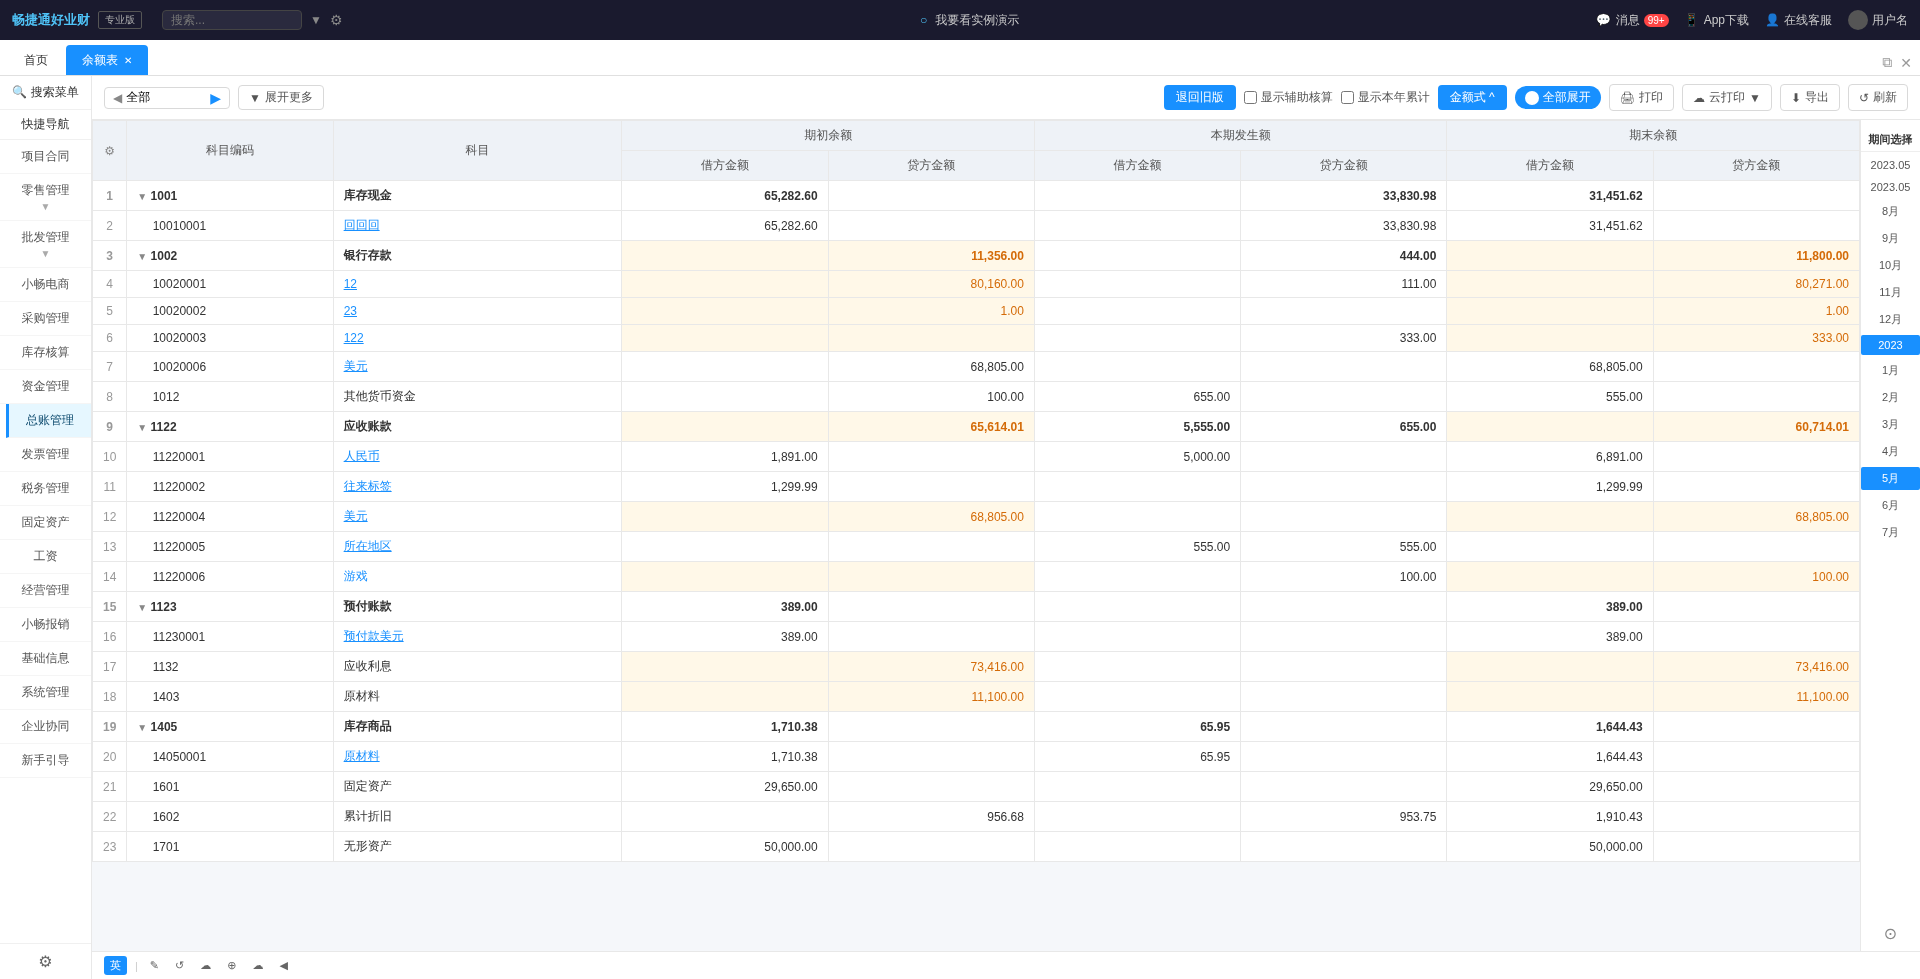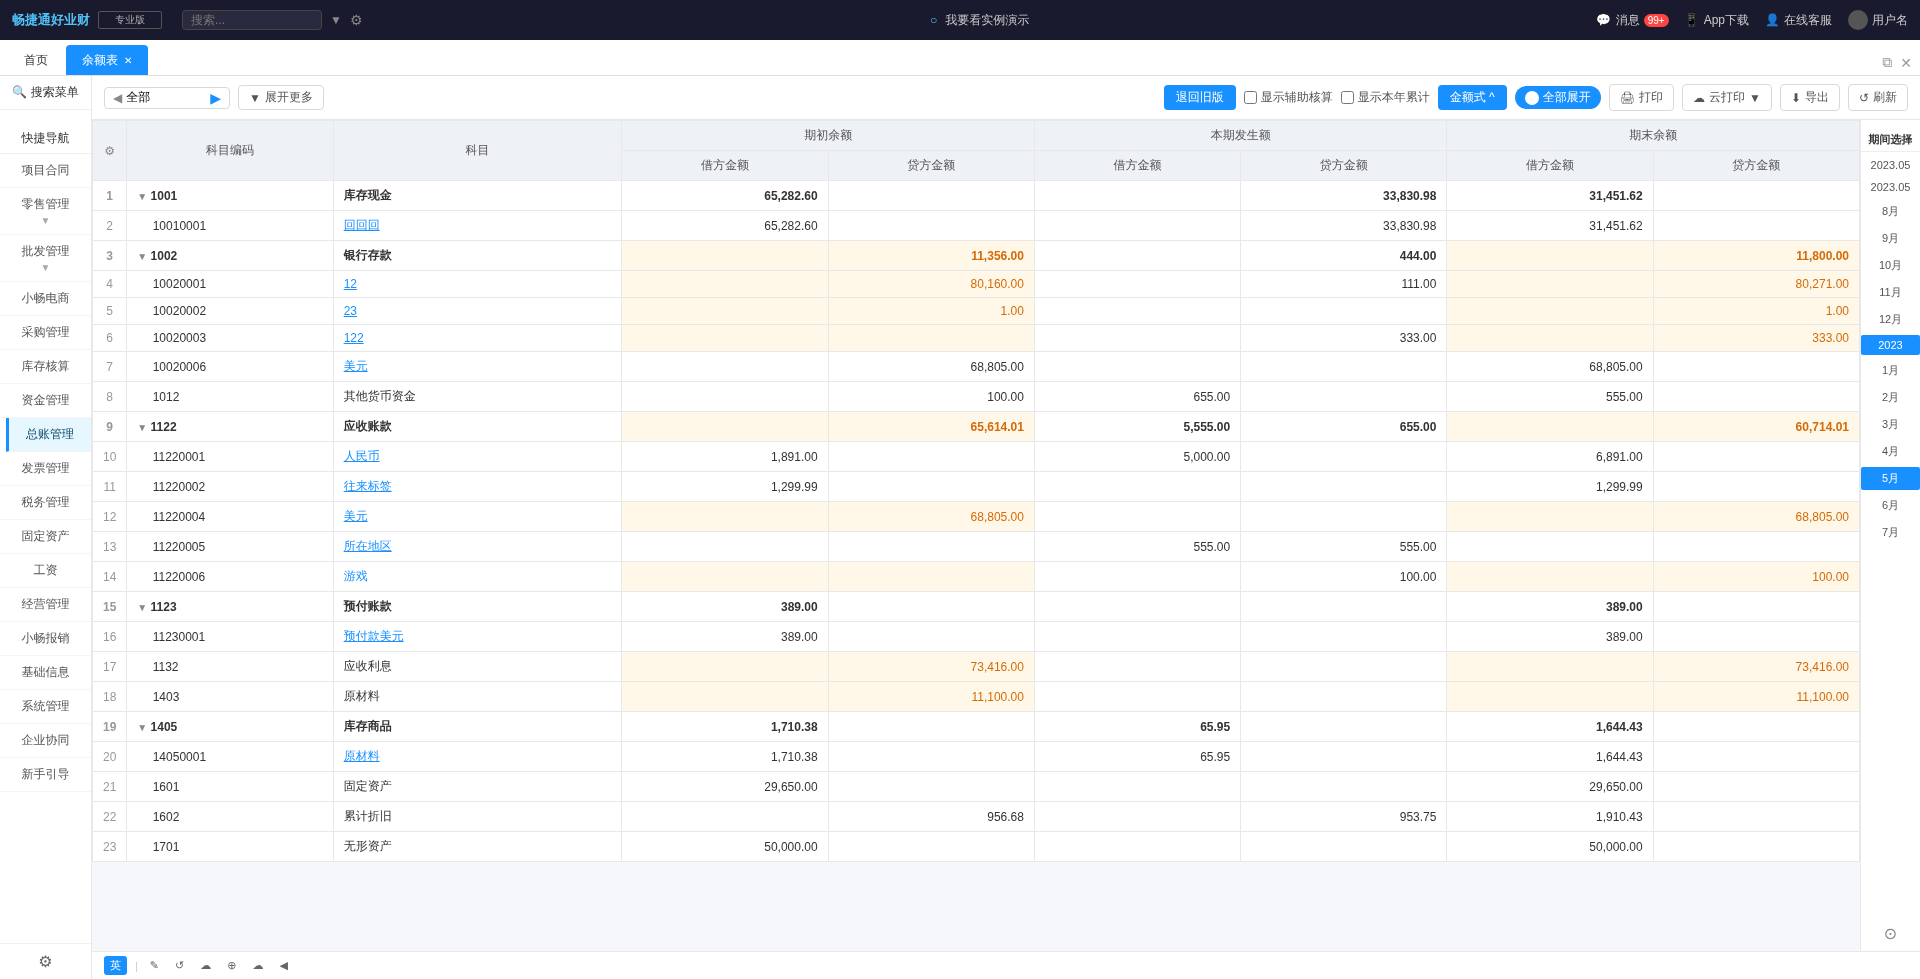--- a/index.html
+++ b/index.html
@@ -71,21 +71,20 @@
       text-align: center;
     }
     .sidebar-nav {
       padding: 4px 0;
       font-size: 12px;
       color: #333;
       cursor: pointer;
       border-bottom: 1px solid #f0f0f0;
       text-align: center;
       padding: 6px 4px;
-      margin-top: 14px;
     }
     .sidebar-item {
       padding: 8px 4px;
       text-align: center;
       cursor: pointer;
       font-size: 12px;
       color: #555;
       border-bottom: 1px solid #f5f5f5;
       display: flex;
       flex-direction: column;
@@ -317,21 +316,21 @@
       font-size: 12px;
       width: 140px;
     }
   </style>
 </head>
 <body>
 
 <div class="top-header">
   <div class="top-header-left">
     <span style="color:#4fc3f7;font-size:13px;font-weight:bold;">畅捷通好业财</span>
-    <span style="color:#aaa;font-size:10px;border:1px solid #555;padding:1px 16px;border-radius:2px;">专业版</span>
+    <span style="color:#aaa;font-size:10px;border:1px solid #555;padding:1px 6px;border-radius:2px;">专业版</span>
     <input class="header-input" style="margin-left: 12px;" placeholder="搜索...">
     <span style="color:#888;cursor:pointer;">▼</span>
     <span style="color:#888;cursor:pointer;font-size:14px;">⚙</span>
   </div>
   <div class="top-header-center">
     <span style="color:#4fc3f7;">○</span>
     <span style="cursor:pointer;color:#ccc;">我要看实例演示</span>
   </div>
   <div class="top-header-right">
     <div class="header-btn">

